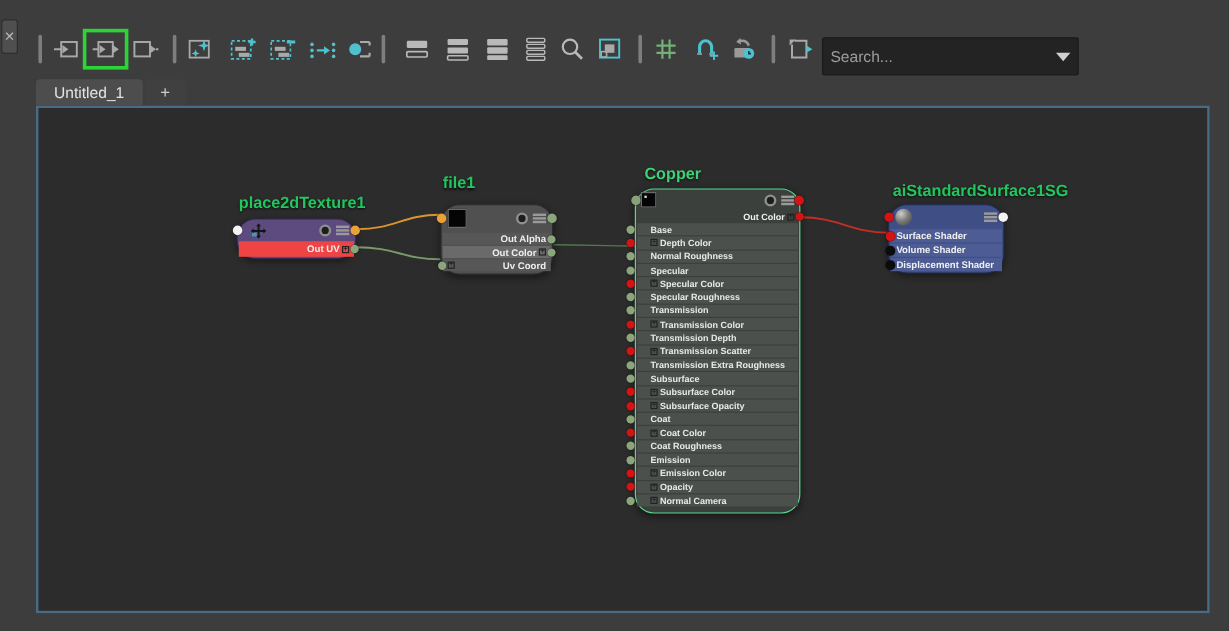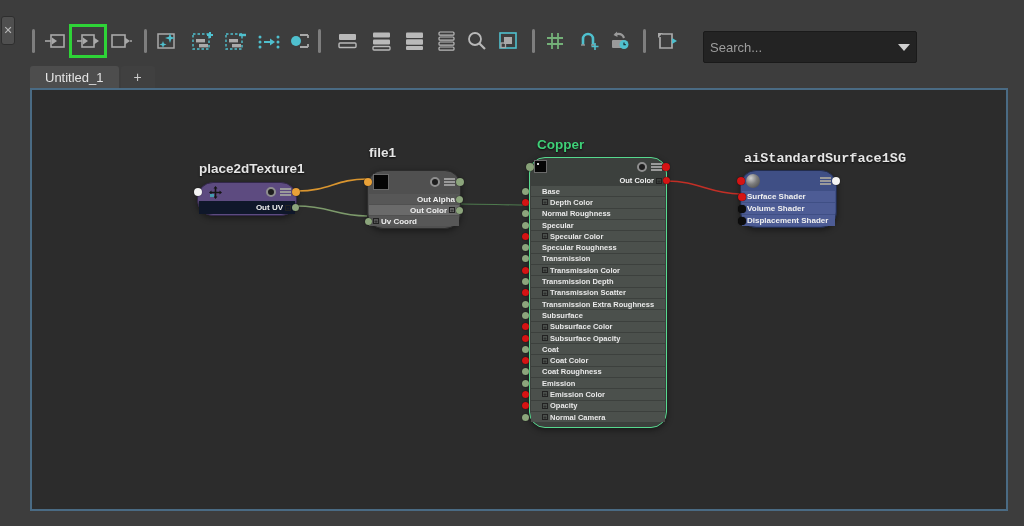--- a/index.html
+++ b/index.html
@@ -8,73 +8,73 @@
 
   
   .toolbar { position:absolute; left:0; top:0; width:1024px; height:66px; background:#3d3d3d; }
   .grip { position:absolute; left:1px; top:16px; width:14px; height:29px; background:#4f4f4f;
           border:1px solid #2e2e2e; border-radius:3px; color:#b8b8b8; font-size:11px;
           display:flex; align-items:center; justify-content:center; }
   .sep { position:absolute; top:29px; width:3px; height:24px; background:#7e7e7e; border-radius:2px; }
   .tbtn { position:absolute; top:29px; width:24px; height:24px; display:flex; align-items:center; justify-content:center; }
   .tbtn svg { display:block; }
   .hl-box { position:absolute; left:69px; top:24px; width:38px; height:34px; border:3px solid #2ed337; }
-  .searchbox { position:absolute; left:703px; top:31px; width:214px; height:20px; background:#232323;
+  .searchbox { position:absolute; left:685px; top:31px; width:214px; height:20px; background:#232323;
                border:1px solid #1a1a1a; border-radius:2px; display:flex; align-items:center; padding:15px 6px; }
   .searchbox input { flex:1; background:transparent; border:none; outline:none; color:#c8c8c8;
                      font-size:13px; font-family:"Liberation Sans", sans-serif; }
   .searchbox input::placeholder { color:#9d9d9d; }
   .dd-arrow { width:0; height:0; border-left:6px solid transparent; border-right:6px solid transparent;
               border-top:7px solid #cfcfcf; margin-left:6px; }
 
   
   .tabbar { position:absolute; left:30px; top:66px; height:22px; display:flex; gap:2px; }
   .tab { height:22px; padding:0 15px; display:flex; align-items:center; font-size:13px;
          border-radius:3px 3px 0 0; }
   .tab.active { background:#4d4d4d; color:#e4e4e4; }
   .tab.plus { background:#404040; color:#cccccc; padding:0 13px; font-size:14px; }
 
   
   .canvas { position:absolute; left:30px; top:88px; width:978px; height:423px;
             background:#2c2c2c; border:2px solid #4a6b84; }
   .canvas svg.wires { position:absolute; left:0; top:0; }
 
   .node { position:absolute; border-radius:16px; box-shadow:0 2px 6px rgba(0,0,0,.45); }
-  .ntitle { position:absolute; font-size:13.5px; font-weight:bold; color:#e5e5e5;
+  .ntitle { position:absolute; font-size:13.5px; font-weight:bold; color:#22c55e;
             text-shadow:0 1px 2px rgba(0,0,0,.8); white-space:nowrap; }
   .hdr { position:relative; display:flex; align-items:center; }
   .dot { position:absolute; width:8px; height:8px; border-radius:50%; box-shadow:0 0 1px #000; }
   .dot.sm { width:7px; height:7px; }
   .dot.l { left:-4px; } .dot.r { right:-4px; }
   .p-green{background:#8ca57c;} .p-red{background:#d41414;} .p-orange{background:#e9a138;}
   .p-white{background:#f4f4f4;} .p-black{background:#0c0c0c;} .p-sage{background:#87a178;}
   .circ-ic { width:10px; height:10px; border-radius:50%; background:#1d1d1d; border:2px solid #8f8f8f; }
   .burg-ic { width:11px; height:8px; border-top:2px solid #9a9a9a; border-bottom:2px solid #9a9a9a; }
   .burg-ic i { display:block; height:2px; background:#9a9a9a; margin-top:1px; }
   .plusbox { display:inline-flex; width:6px; height:6px; border:1px solid #222; color:#222;
              font-size:6px; line-height:4px; align-items:center; justify-content:center; flex:none; }
   .plusbox::before { content:"+"; }
 
   
   .n-place { left:165px; top:92px; width:100px; height:34px; background:#5d4b80; border:1px solid #33284a; }
   .n-place .hdr { height:18px; padding:0 5px; }
-  .n-place .row { position:relative; height:13px; background:#0f172a; margin:0 1px; display:flex;
+  .n-place .row { position:relative; height:13px; background:#ef4444; margin:0 1px; display:flex;
                   align-items:center; justify-content:flex-end; gap:2px; padding-right:4px;
                   font-size:8px; font-weight:bold; color:#efefef; }
   .xform-ic { width:13px; height:13px; margin-left:6px; position:relative; }
 
   
   .n-file { left:335px; top:80px; width:94px; height:59px; background:#505050; border:1px solid #2c2c2c; }
   .n-file .hdr { height:22px; padding:0 5px; }
   .swatch { width:16px; height:16px; background:#050505; border:1px solid #6a6a6a; }
   .frow { position:relative; height:10px; margin:1px 1px 0 1px; background:#575757; display:flex;
           align-items:center; justify-content:flex-end; gap:2px; padding-right:4px;
           font-size:8px; font-weight:bold; color:#eeeeee; }
   .frow.bright { background:#6a6a6a; }
-  .frow.leftal { justify-content:flex-start; padding-left:4px; }
+  .frow.leftal { justify-content:space-between; padding-left:4px; }
 
   
   .n-copper { left:497px; top:67px; width:138px; height:271px; background:#3c403d;
               border:1.5px solid #57d98f; }
   .n-copper .hdr { height:17px; padding:0 4px; }
   .n-copper .swatch { width:13px; height:13px; position:relative; }
   .n-copper .swatch::after { content:""; position:absolute; left:2px; top:2px; width:2px; height:2px; background:#cfcfcf; }
   .outrow { position:relative; height:11px; display:flex; align-items:center; justify-content:flex-end;
             gap:2px; padding-right:4px; font-size:7.5px; font-weight:bold; color:#efefef; }
   .crow { position:relative; height:10.3px; margin:0 1px 1px 1px; background:#4b504c; display:flex;
@@ -422,21 +422,21 @@
         <span class="plusbox"></span>
         <span>Opacity</span>
       </div>
     <div class="crow">
         <span class="dot p-green"></span>
         <span class="plusbox"></span>
         <span>Normal Camera</span>
       </div>
   </div>
 
-  <div class="ntitle" style="left:712px; top:61px;font-family:Liberation Mono, monospace;">aiStandardSurface1SG</div>
+  <div class="ntitle" style="left:712px; top:61px;">aiStandardSurface1SG</div>
   <div class="node n-sg">
     <div class="hdr">
       <span class="dot l p-red"></span>
       <span class="ball"></span>
       <span class="spacer"></span>
       <span class="burg-ic">
           <i></i>
         </span>
       <span class="dot r p-white"></span>
     </div>

